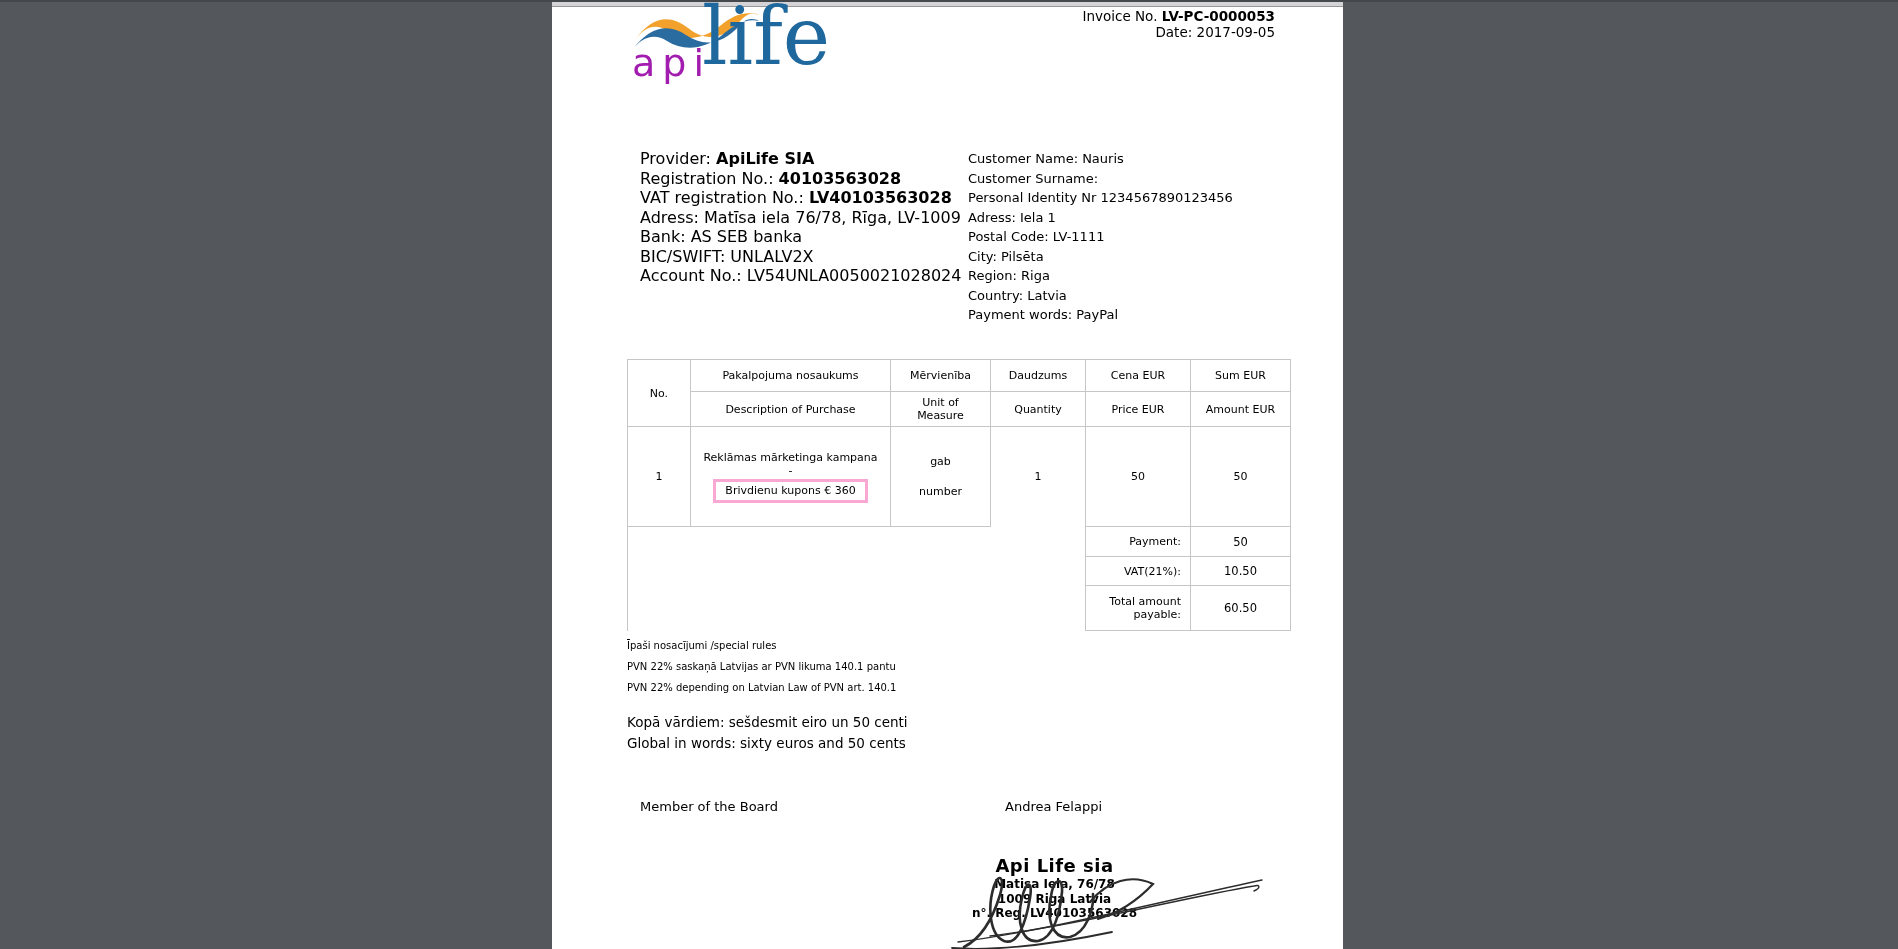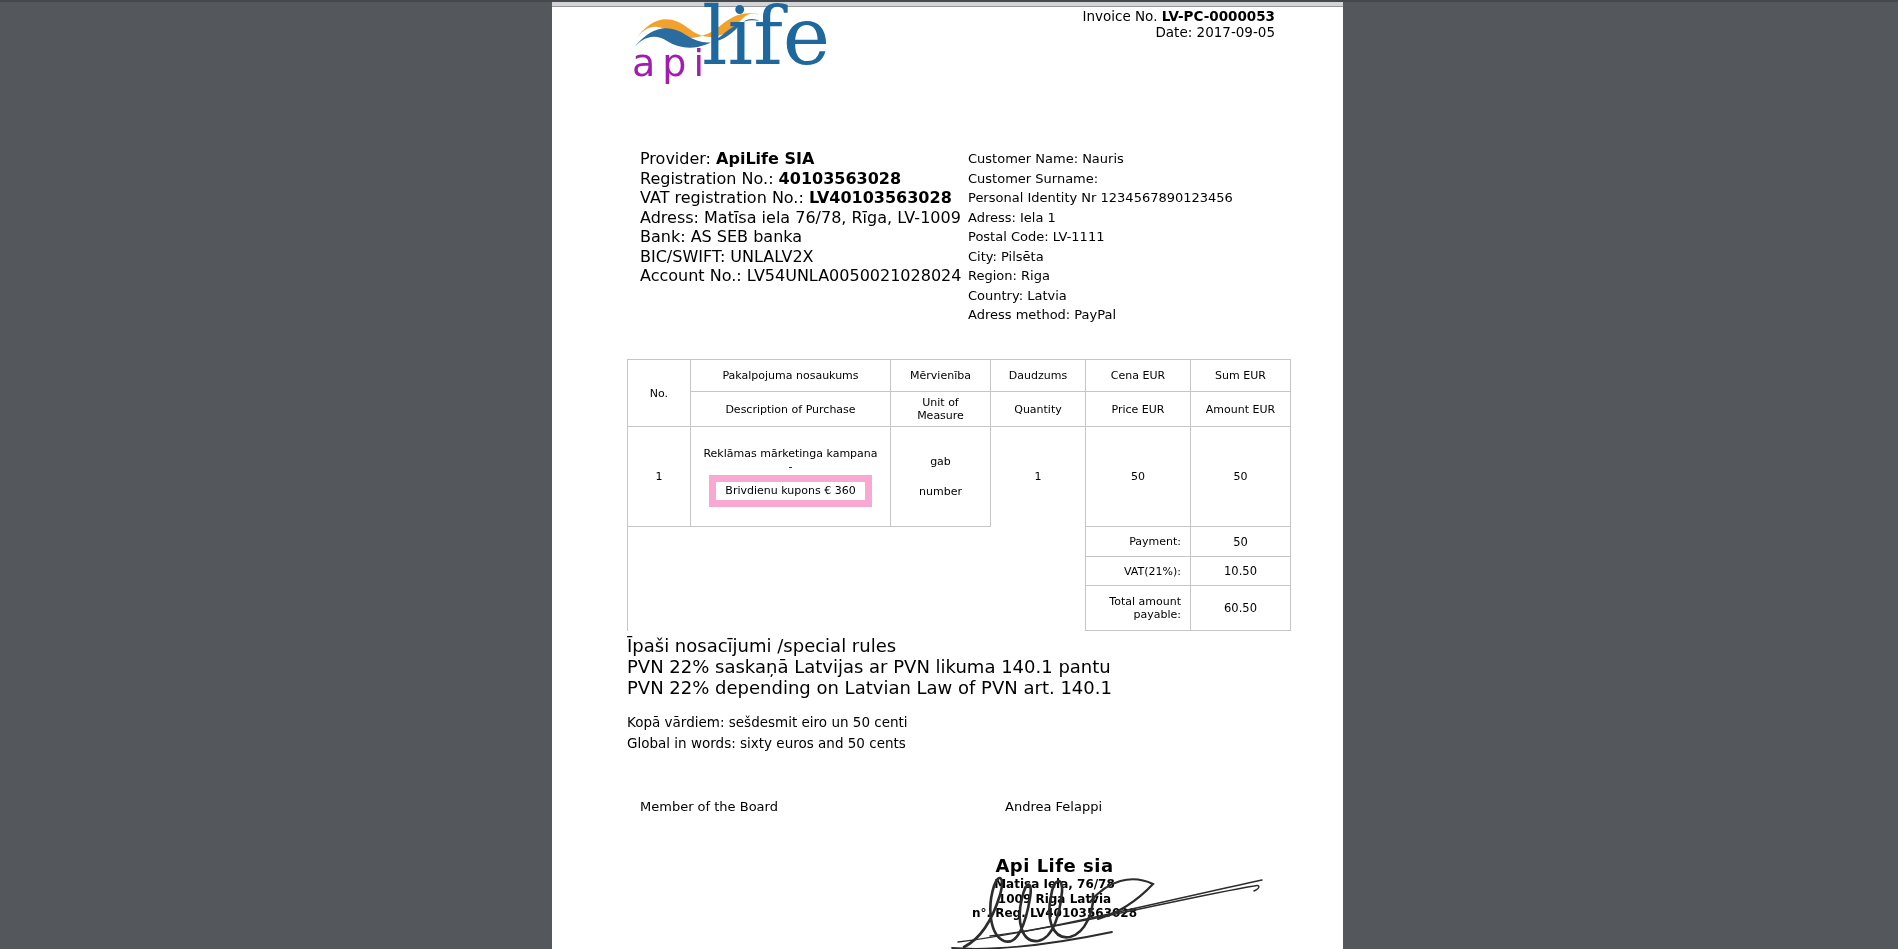--- a/index.html
+++ b/index.html
@@ -62,32 +62,32 @@
     padding: 2px 10px;
   }
   .invoice-table tr.hrow1 td { height: 32px; }
   .invoice-table tr.hrow2 td { height: 35px; }
   .invoice-table tr.item-row td { height: 100px; text-align: center; }
   .invoice-table td.no-bb { border-bottom: none; }
   .invoice-table td.empty-cell { border: none; border-left: 1px solid #c5c6c8; }
   .unit-en { margin-top: 17px; }
   .redbox {
     display: inline-block;
-    border: 7px solid #f9a8d4;
+    border: 3px solid #f9a8d4;
     padding: 2px 9px 3px;
     margin-top: 2px;
   }
   .sum-label { text-align: right; padding-right: 9px !important; }
   .sum-val { font-size: 11.5px; }
   tr.srow1 td { height: 30px; }
   tr.srow2 td { height: 29px; }
   tr.srow3 td { height: 45px; }
 
   
-  .special-rules { position: absolute; left: 75px; top: 633px; font-size: 18px; line-height: 21px; }
+  .special-rules { position: absolute; left: 75px; top: 633px; font-size: 10px; line-height: 21px; }
   .in-words     { position: absolute; left: 75px; top: 710px; font-size: 13.5px; line-height: 21px; }
 
   
   .sign-row { position: absolute; left: 0; top: 797px; width: 100%; font-size: 13px; }
   .sign-role { position: absolute; left: 88px; }
   .sign-name { position: absolute; left: 453px; }
 
   .stamp {
     position: absolute; left: 400px; top: 853px;
     width: 205px; text-align: center; color: #000000;
@@ -128,21 +128,21 @@
 
   <div class="customer">
     <div>Customer Name: Nauris</div>
     <div>Customer Surname:</div>
     <div>Personal Identity Nr 1234567890123456</div>
     <div>Adress: Iela 1</div>
     <div>Postal Code: LV-1111</div>
     <div>City: Pilsēta</div>
     <div>Region: Riga</div>
     <div>Country: Latvia</div>
-    <div>Adress method: PayPal</div>
+    <div>Payment words: PayPal</div>
   </div>
 
   <table class="invoice-table">
     <colgroup>
       <col style="width:63px">
         <col style="width:200px">
         <col style="width:100px">
       <col style="width:95px">
         <col style="width:105px">
         <col style="width:100px">

